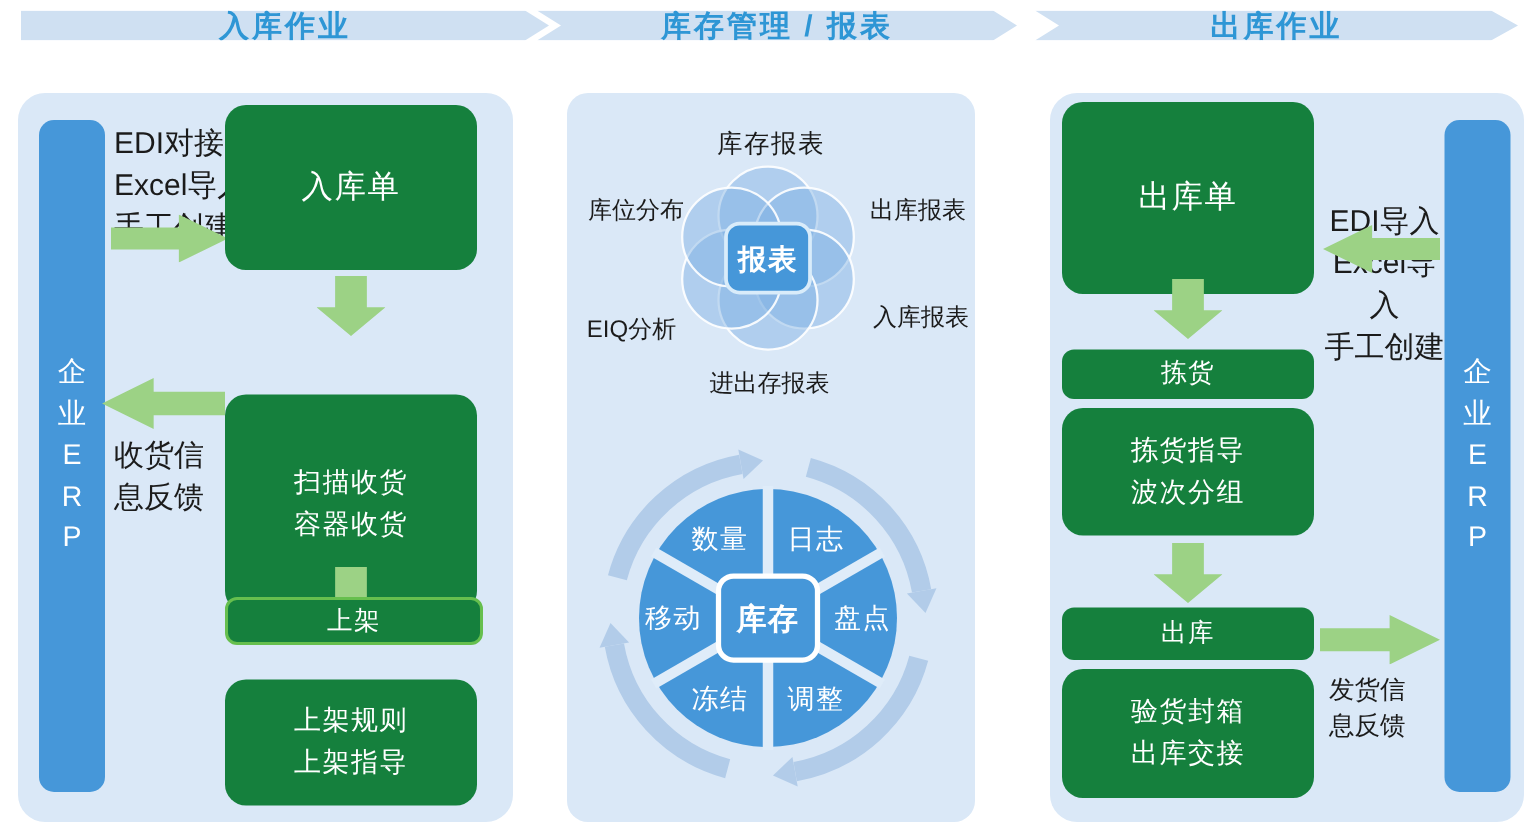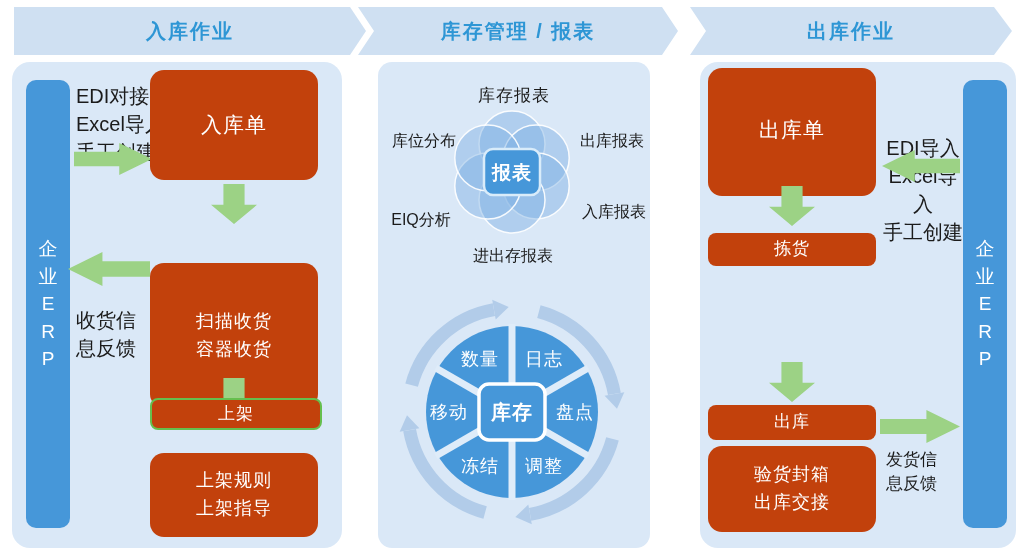--- a/index.html
+++ b/index.html
@@ -1,20 +1,20 @@
 <!DOCTYPE html>
 <html><head>
 <meta charset="utf-8">
 <style>
   html,body{margin:0;padding:0;background:#fff;}
   .stage{position:relative;width:1024px;height:559px;background:#ffffff;
          font-family:"Liberation Sans","DejaVu Sans",sans-serif;overflow:hidden;}
 
   
-  .chev{position:absolute;top:7px;height:48px;background:#cfe0f2;
+  .chev{position:absolute;top:7px;height:20px;background:#cfe0f2;
         display:flex;align-items:center;justify-content:center;
         color:#2e96d5;font-size:20px;font-weight:bold;letter-spacing:2px;}
   .chev-first{left:14px;width:352px;
         clip-path:polygon(0 0,calc(100% - 16px) 0,100% 50%,calc(100% - 16px) 100%,0 100%);}
   .chev-mid{left:358px;width:320px;
         clip-path:polygon(0 0,calc(100% - 16px) 0,100% 50%,calc(100% - 16px) 100%,0 100%,16px 50%);}
   .chev-last{left:690px;width:322px;
         clip-path:polygon(0 0,calc(100% - 18px) 0,100% 50%,calc(100% - 18px) 100%,0 100%,16px 50%);}
 
   
@@ -25,21 +25,21 @@
 
   
   .erp{position:absolute;top:18px;width:44px;height:448px;background:#4697d9;
        border-radius:10px;display:flex;align-items:center;justify-content:center;
        color:#fff;font-size:19px;}
   .erp span{white-space:pre-line;text-align:center;line-height:1.45;}
   .erp-left{left:14px;}
   .erp-right{right:9px;}
 
   
-  .bbox{position:absolute;width:168px;background:#c2410c;color:#fff;
+  .bbox{position:absolute;width:168px;background:#15803d;color:#fff;
         display:flex;align-items:center;justify-content:center;
         border-radius:8px;letter-spacing:1px;}
   .bbox .ml{white-space:pre-line;text-align:center;line-height:1.55;}
   .big{border-radius:14px;font-size:21px;}
   .two{border-radius:14px;font-size:18px;}
   .small{font-size:17px;}
   .hl{border:2px solid #66bf4e;}
 
   
   .ar{position:absolute;background:#9cd285;}
@@ -95,21 +95,21 @@
 
     <div class="bbox big" style="left:138px;top:8px;height:110px;">
       <span class="ml">入库单</span>
     </div>
 
     <div class="ar ar-down" style="left:199px;top:122px;width:46px;height:40px;"></div>
 
 
     <div class="ar ar-left" style="left:56px;top:190px;width:82px;height:34px;"></div>
 
-    <div class="note" style="left:64px;top:244px;">收货信
+    <div class="note" style="left:64px;top:228px;">收货信
 息反馈</div>
 
     <div class="bbox two" style="left:138px;top:201px;height:145px;">
       <span class="ml">扫描收货
 容器收货</span>
     </div>
 
     <div class="ar ar-down" style="left:199px;top:316px;width:46px;height:40px;"></div>
 
     <div class="bbox small hl" style="left:138px;top:336px;height:28px;">
@@ -171,21 +171,21 @@
       <text class="sector-label" x="57" y="126" text-anchor="middle">移动</text>
       <text class="sector-label" x="183" y="126" text-anchor="middle">盘点</text>
       <text class="sector-label" x="88" y="180" text-anchor="middle">冻结</text>
       <text class="sector-label" x="152" y="180" text-anchor="middle">调整</text>
       <rect x="87" y="92" width="66" height="56" rx="10" fill="#4697d9" stroke="#ffffff" stroke-width="3.5"></rect>
       <text class="center-label" x="120" y="127" text-anchor="middle">库存</text>
     </svg>
   </div>
 
   <div class="panel panel-out">
-    <div class="bbox big" style="left:8px;top:6px;height:128px;font-family:Liberation Mono, monospace;">
+    <div class="bbox big" style="left:8px;top:6px;height:128px;">
       <span class="ml">出库单</span>
     </div>
 
     <div class="note" style="left:180px;top:28px;width:86px;text-align:center;margin-top:44px;">EDI导入
 Excel导入
 手工创建</div>
 
     <div class="ar ar-left" style="left:182px;top:88px;width:78px;height:32px;"></div>
 
     <div class="erp erp-right">
@@ -195,20 +195,24 @@
 R
 P</span>
     </div>
 
     <div class="ar ar-down" style="left:69px;top:124px;width:46px;height:40px;"></div>
 
     <div class="bbox small" style="left:8px;top:171px;height:33px;font-family:Liberation Serif, serif;">
       <span class="ml">拣货</span>
     </div>
 
+    <div class="bbox two" style="left:8px;top:210px;height:85px;">
+      <span class="ml">拣货指导
+波次分组</span>
+    </div>
 
     <div class="ar ar-down" style="left:69px;top:300px;width:46px;height:40px;"></div>
 
     <div class="bbox small" style="left:8px;top:343px;height:35px;">
       <span class="ml">出库</span>
     </div>
 
     <div class="ar ar-right" style="left:180px;top:348px;width:80px;height:33px;"></div>
 
     <div class="note" style="left:186px;top:386px;font-size:17px;">发货信

